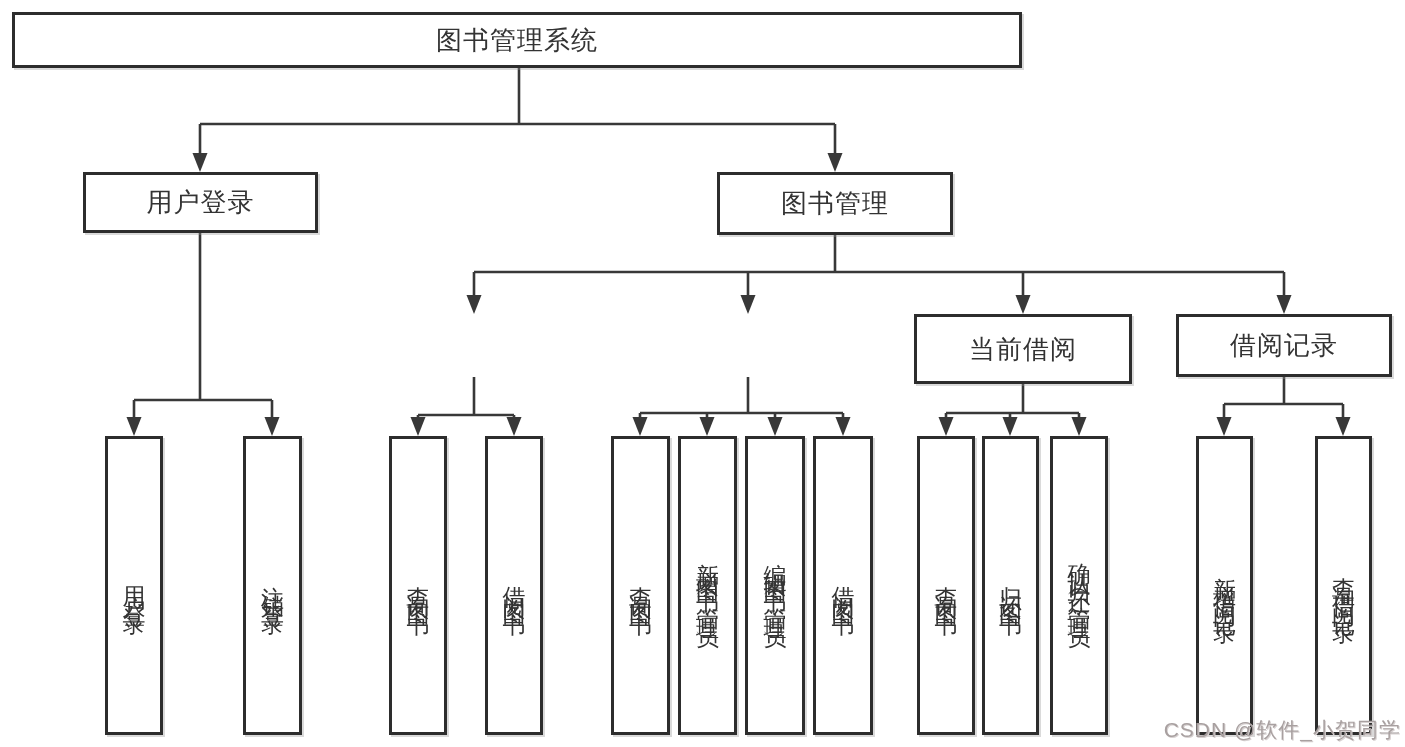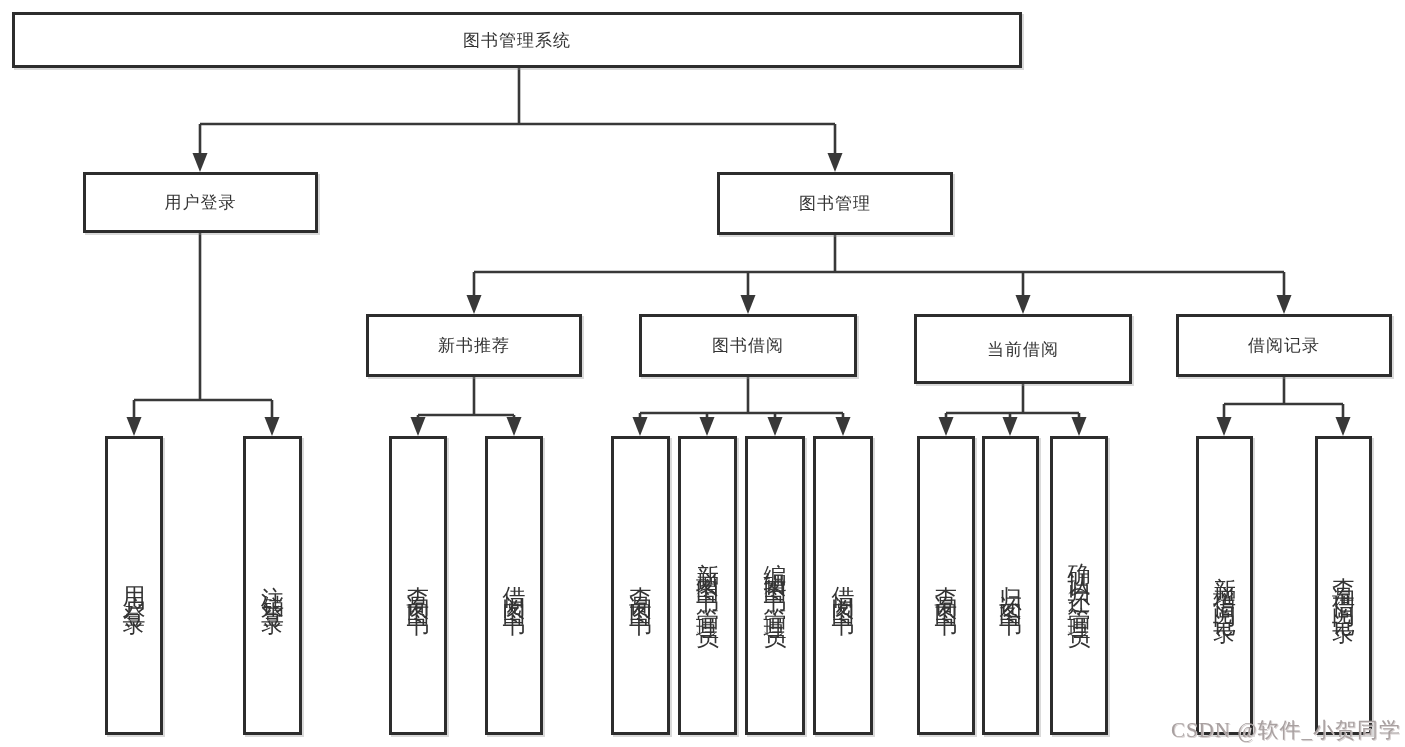--- a/index.html
+++ b/index.html
@@ -24,21 +24,21 @@
     position:absolute;
     box-sizing:border-box;
     border:3px solid var(--border,#2d2d2d);
     background:var(--background,#fff);
     box-shadow:2px 2px 0 rgba(150,150,150,0.35);
     display:flex;align-items:center;justify-content:center;
     color:var(--text,#333);
     z-index:2;
   }
   .node .lbl{
-    font-size:17px;
+    font-size:26px;
     letter-spacing:1px;
     white-space:nowrap;
     color:var(--text,#333);
   }
   .node.leaf .lbl{
     writing-mode:vertical-rl;
     text-orientation:upright;
     font-size:23px;
     letter-spacing:9px;
     line-height:1;
@@ -46,21 +46,20 @@
   }
   .watermark{
     position:absolute;
     right:4px;bottom:3px;
     z-index:3;
     font-size:21px;
     color:var(--watermark,#a8a0a0);
     text-shadow:1px 1px 0 #d8d2d2;
     letter-spacing:1px;
     white-space:nowrap;
-    font-family:Liberation Serif, serif;
   }
 </style>
 </head>
 <body>
 
 <div class="canvas">
 
   <svg class="wires" width="1405" height="747" viewBox="0 0 1405 747">
 
     <g>
@@ -115,26 +114,20 @@
     <span class="lbl">图书管理系统</span>
   </div>
 
   <div class="node" style="left:83px;top:172px;width:235px;height:61px">
     <span class="lbl">用户登录</span>
   </div>
   <div class="node" style="left:717px;top:172px;width:236px;height:63px">
     <span class="lbl">图书管理</span>
   </div>
 
-  <div class="node" style="left:366px;top:314px;width:216px;height:63px">
-    <span class="lbl">新书推荐</span>
-  </div>
-  <div class="node" style="left:639px;top:314px;width:218px;height:63px">
-    <span class="lbl">图书借阅</span>
-  </div>
   <div class="node" style="left:914px;top:314px;width:218px;height:70px">
     <span class="lbl">当前借阅</span>
   </div>
   <div class="node" style="left:1176px;top:314px;width:216px;height:63px">
     <span class="lbl">借阅记录</span>
   </div>
 
   <div class="node leaf" style="left:105px;top:436px;width:58px;height:299px">
     <span class="lbl">用户登录</span>
   </div>

